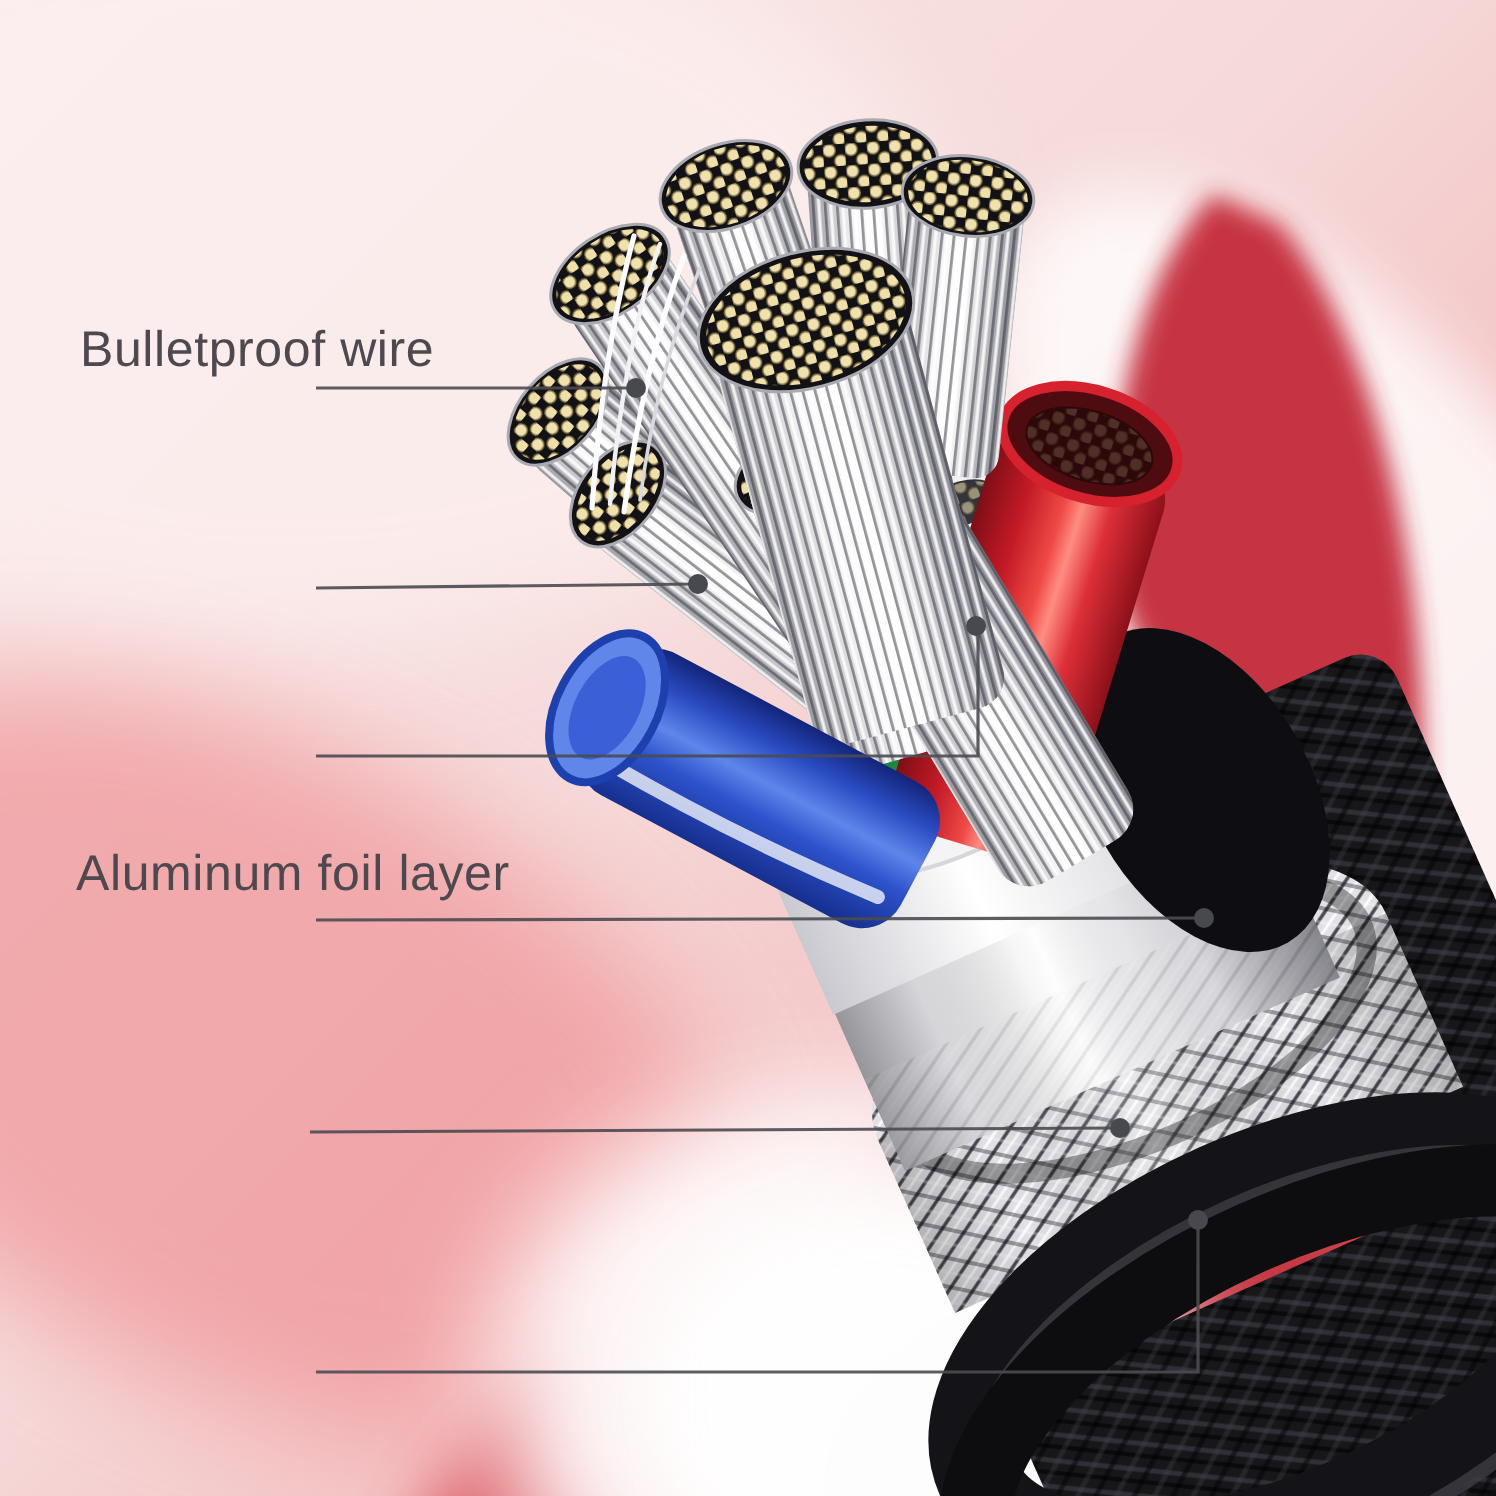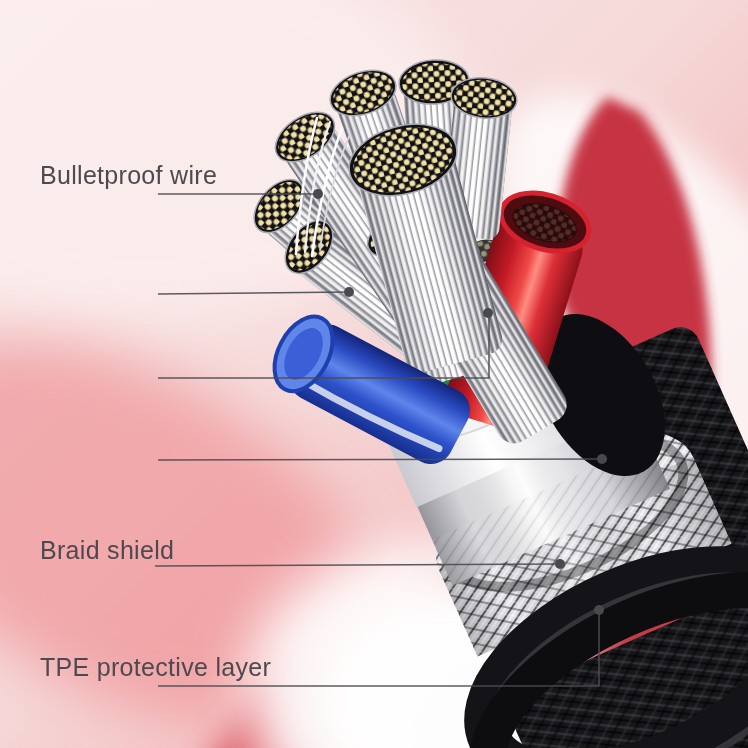--- a/index.html
+++ b/index.html
@@ -292,15 +292,14 @@
     <circle cx="318" cy="194" r="5"></circle>
     <circle cx="349" cy="292" r="5"></circle>
     <circle cx="488" cy="313" r="5"></circle>
     <circle cx="602" cy="459" r="5"></circle>
     <circle cx="560" cy="564" r="5"></circle>
     <circle cx="599" cy="610" r="5"></circle>
   </g>
 </svg>
 
   <div class="lbl" style="left:40px;top:162px">Bulletproof wire</div>
-  <div class="lbl" style="left:40px;top:537px">Braid shield</div>
-  <div class="lbl" style="left:40px;top:654px">TPE protective layer</div>
+  <div class="lbl" style="left:38px;top:424px">Aluminum foil layer</div>
 </div>
 
 </body></html>

